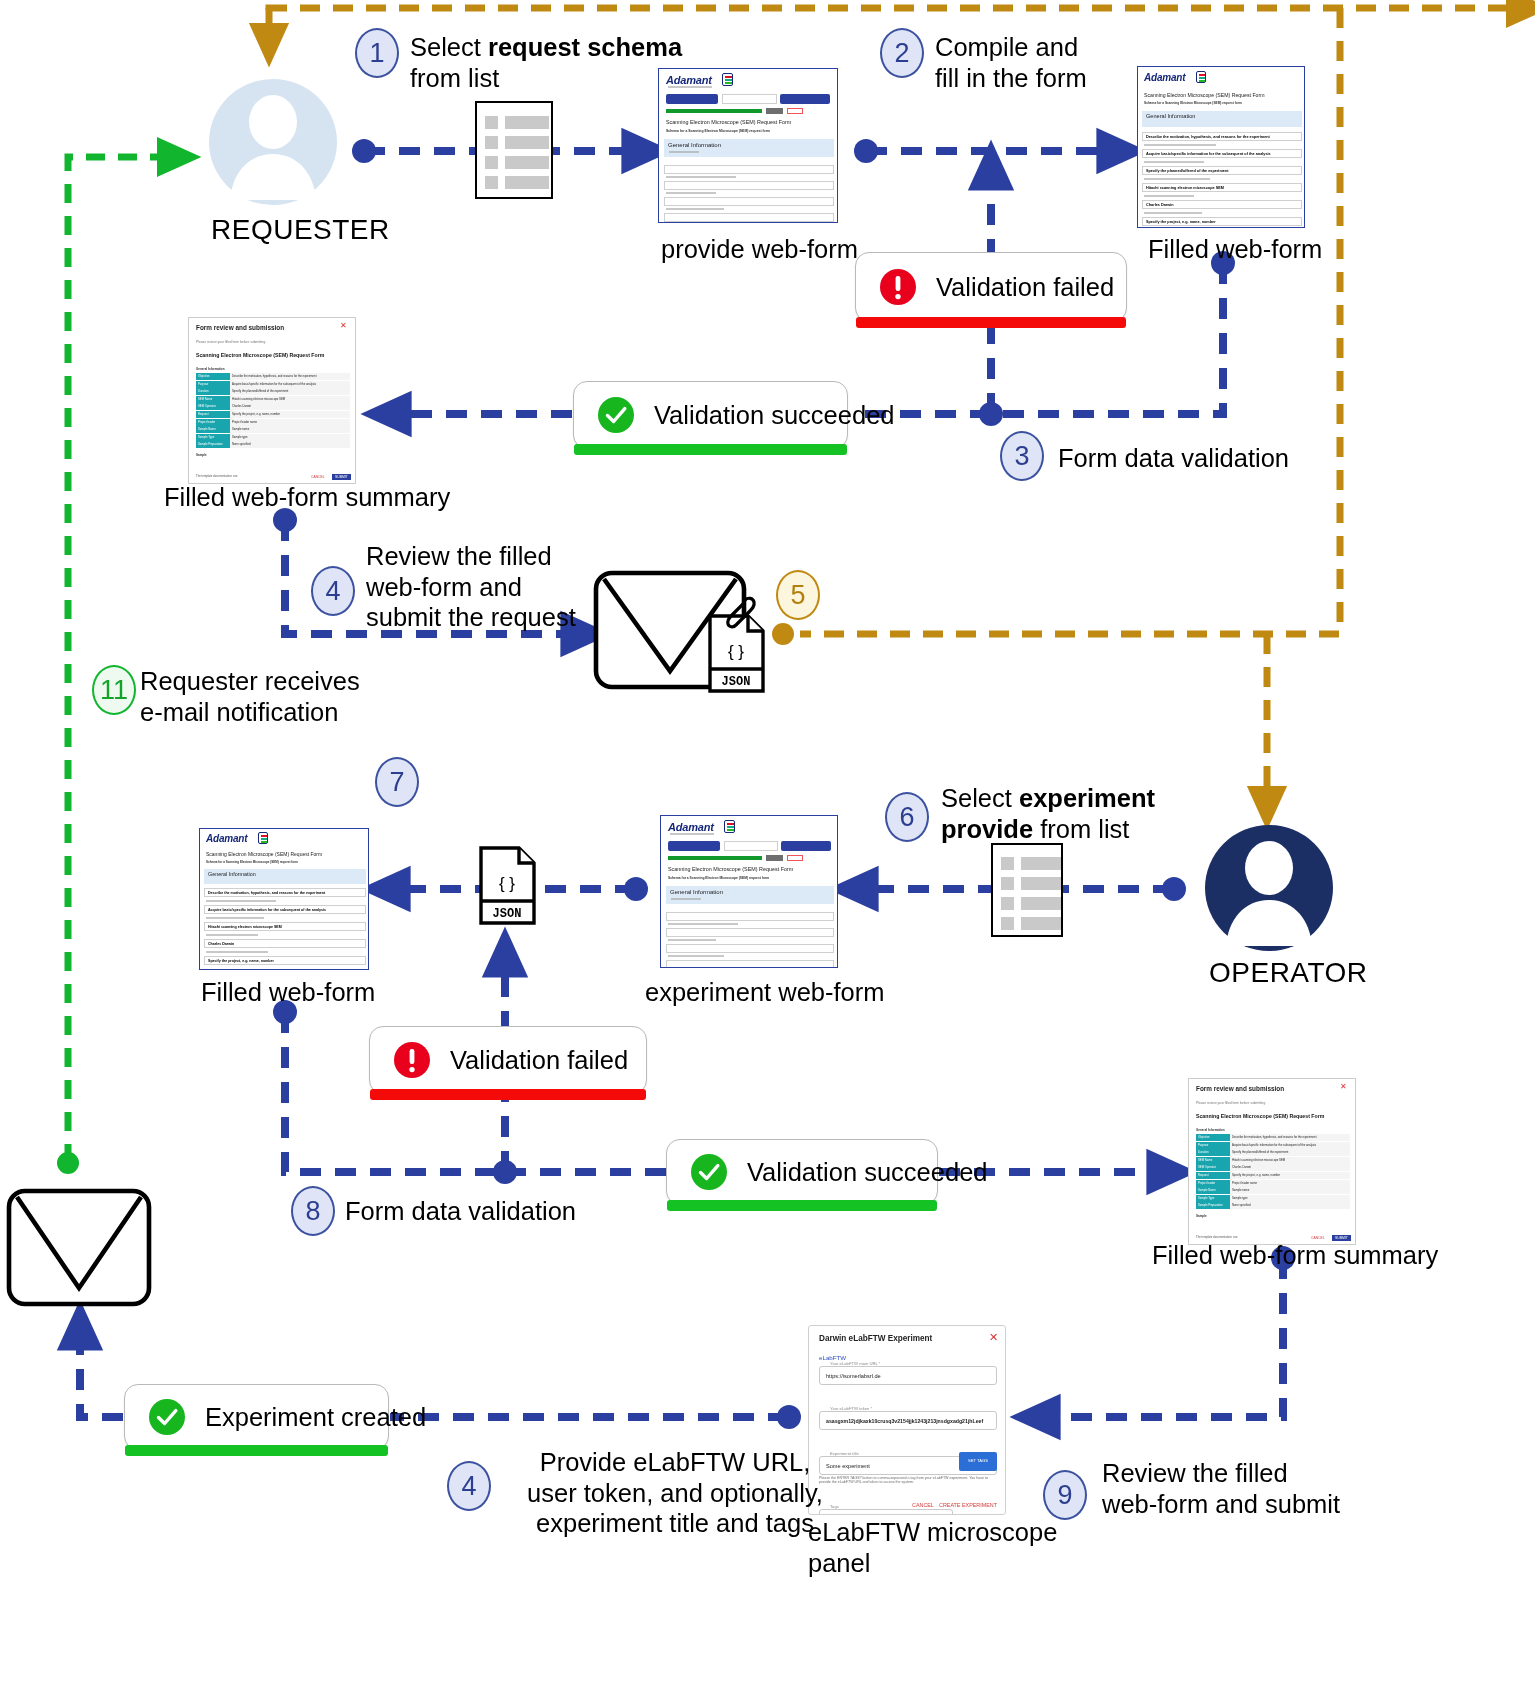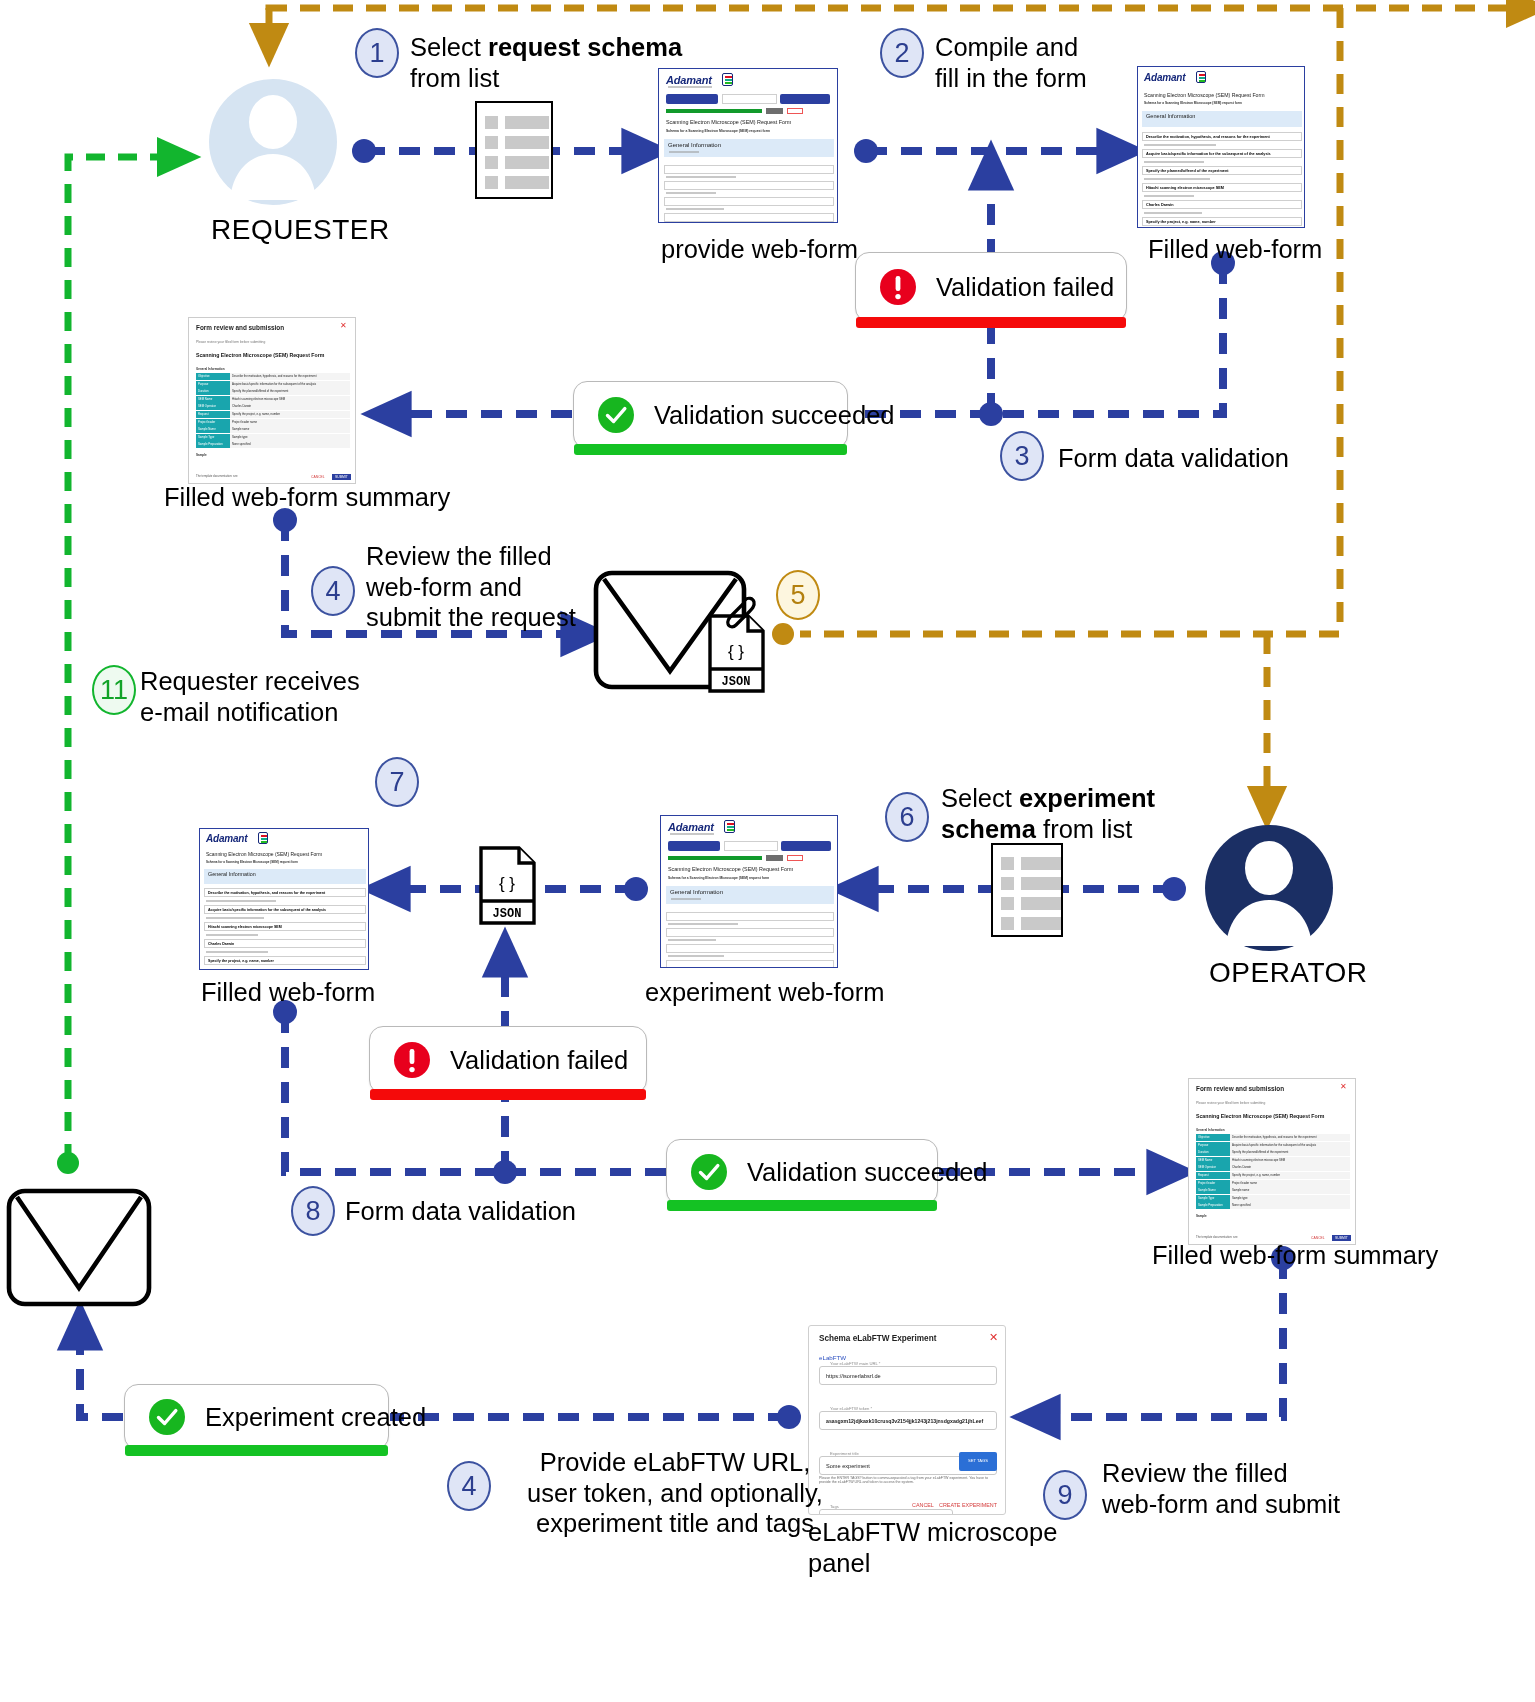--- a/index.html
+++ b/index.html
@@ -536,21 +536,21 @@
     <div class="abs microtext" style="left:7px;top:107px;width:70px;height:2px;"></div>
     <div class="abs fieldbox" style="left:5px;top:112px;width:168px;height:9px;"></div>
     <div class="abs microtext" style="left:7px;top:123px;width:48px;height:2px;"></div>
     <div class="abs fieldbox" style="left:5px;top:128px;width:168px;height:9px;"></div>
     <div class="abs microtext" style="left:7px;top:139px;width:56px;height:2px;"></div>
     <div class="abs fieldbox" style="left:5px;top:144px;width:168px;height:9px;"></div>
   </div>
   <div class="caption" style="left:645px;top:978px;">experiment web-form</div>
 
   <div class="step-badge step-blue" style="left:885px;top:792px;">6</div>
-  <div class="step-text" style="left:941px;top:783px;width:260px;">Select <b>experiment</b><br><b>schema</b> from list</div>
+  <div class="step-text" style="left:941px;top:783px;width:260px;">Select <b>experiment</b><br><b>provide</b> from list</div>
 
   <div class="schema-doc" style="left:991px;top:843px;width:72px;height:94px;">
     <div class="row" style="left:8px;top:12px;">
         <span class="sq"></span>
         <span class="ln" style="width:40px;"></span>
       </div>
     <div class="row" style="left:8px;top:32px;">
         <span class="sq"></span>
         <span class="ln" style="width:40px;"></span>
       </div>
@@ -638,21 +638,21 @@
     <div class="abs" style="left:7px;top:156px;font-size:2.8px;color:#555;">The template documentation: see</div>
     <div class="abs" style="left:122px;top:157px;font-size:3.4px;color:#d43b3b;">CANCEL</div>
     <div class="abs" style="left:143px;top:156px;font-size:3.4px;color:#fff;background:#2b3fa0;padding:1px 3px;">SUBMIT</div>
   </div>
   <div class="caption" style="left:1152px;top:1241px;">Filled web-form summary</div>
 
   <div class="step-badge step-blue" style="left:1043px;top:1470px;">9</div>
   <div class="step-text" style="left:1102px;top:1458px;width:280px;">Review the filled<br>web-form and submit</div>
 
   <div class="elab" style="left:808px;top:1325px;width:198px;height:190px;">
-    <div class="abs elab-title" style="left:10px;top:8px;font-size:8.2px;">Schema eLabFTW Experiment</div>
+    <div class="abs elab-title" style="left:10px;top:8px;font-size:8.2px;">Darwin eLabFTW Experiment</div>
     <div class="abs elab-x" style="left:180px;top:6px;">✕</div>
     <div class="abs elab-sub" style="left:10px;top:28px;font-size:6.2px;">eLabFTW</div>
 
     <div class="abs elab-field" style="left:10px;top:40px;width:178px;height:19px;">
       <span class="elab-flabel">Your eLabFTW main URL *</span>
       <span class="abs elab-val" style="left:6px;top:6px;">https://isomerlabsrl.de</span>
     </div>
 
     <div class="abs elab-field" style="left:10px;top:66px;width:178px;height:19px;">
       <span class="elab-flabel">Your eLabFTW token *</span>

